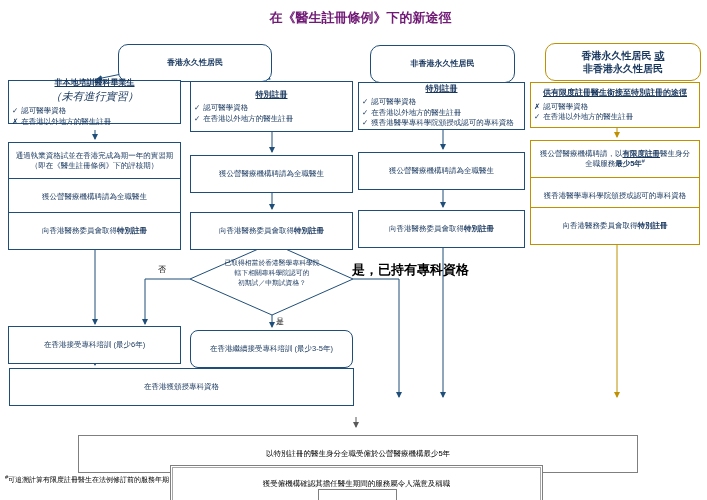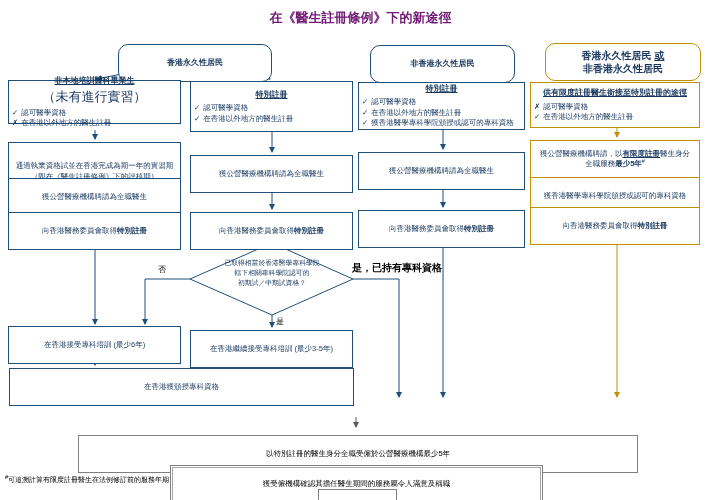--- a/index.html
+++ b/index.html
@@ -15,48 +15,48 @@
   .box{
     position:absolute;background:#fff;border:1px solid #1F4E79;box-sizing:border-box;
     display:flex;flex-direction:column;align-items:center;justify-content:center;
     text-align:center;font-size:7.5px;line-height:1.4;color:#17365D;padding:18px 3px;
   }
   .box.gold{border-color:#BF9000;}
   .box.gray{border-color:#7f7f7f;color:#000;margin-top:36px;}
   .box.dbl{outline:1px solid #a6a6a6;outline-offset:-3px;}
   .rounded{border-radius:10px;font-weight:bold;font-size:8px;}
   .hdr{font-weight:bold;text-decoration:underline;font-size:8px;margin-bottom:1px;}
-  .sub{font-size:13px;}
+  .sub{font-size:11px;font-style:italic;}
   .checks{width:100%;text-align:left;margin-top:2px;}
   .crow{display:flex;gap:3px;align-items:flex-start;}
   .ck{flex:0 0 auto;}
   .u{text-decoration:underline;}
   b{font-weight:bold;}
   sup{font-size:5.5px;vertical-align:super;line-height:0;}
   .lbl{position:absolute;font-size:8px;color:#000;white-space:nowrap;}
-  .lbl.bold{font-weight:bold;font-size:10px;}
+  .lbl.bold{font-weight:bold;font-size:13px;}
   .dtext{
     position:absolute;left:197px;top:258px;width:150px;text-align:center;
     font-size:6.8px;line-height:1.45;color:#17365D;
   }
   .footnote{position:absolute;left:5px;top:475px;font-size:7px;color:#000;}
   
   #ent-a{left:118px;top:44px;width:154px;height:24px;}
   #ent-b{left:370px;top:45px;width:145px;height:25px;}
   #ent-c{left:545px;top:43px;width:156px;height:30px;font-size:10px;line-height:1.35;}
   #b1a{left:8px;top:80px;width:173px;height:44px;}
-  #b1b{left:8px;top:142px;width:173px;height:28px;justify-content:space-between;}
+  #b1b{left:8px;top:142px;width:173px;height:28px;}
   #b1c{left:8px;top:178px;width:173px;height:25px;}
   #b1d{left:8px;top:212px;width:173px;height:20px;}
   #b1e{left:8px;top:326px;width:173px;height:27px;}
   #b1f{left:9px;top:368px;width:345px;height:29px;}
   #b2a{left:190px;top:81px;width:163px;height:51px;}
   #b2b{left:190px;top:155px;width:163px;height:33px;}
   #b2c{left:190px;top:212px;width:163px;height:18px;}
-  #b2d{left:190px;top:330px;width:163px;height:23px;}
+  #b2d{left:190px;top:330px;width:163px;height:23px;border-radius:8px;}
   #b3a{left:358px;top:82px;width:167px;height:48px;}
   #b3b{left:358px;top:152px;width:167px;height:26px;}
   #b3c{left:358px;top:210px;width:167px;height:18px;}
   #b4a{left:530px;top:82px;width:170px;height:46px;}
   #b4b{left:530px;top:140px;width:170px;height:28px;}
   #b4c{left:530px;top:177px;width:170px;height:21px;}
   #b4d{left:530px;top:207px;width:170px;height:23px;}
   #w1{left:78px;top:399px;width:560px;height:18px;}
   #w2{left:170px;top:429px;width:373px;height:18px;}
   #w3{left:318px;top:453px;width:79px;height:17px;font-weight:bold;}

